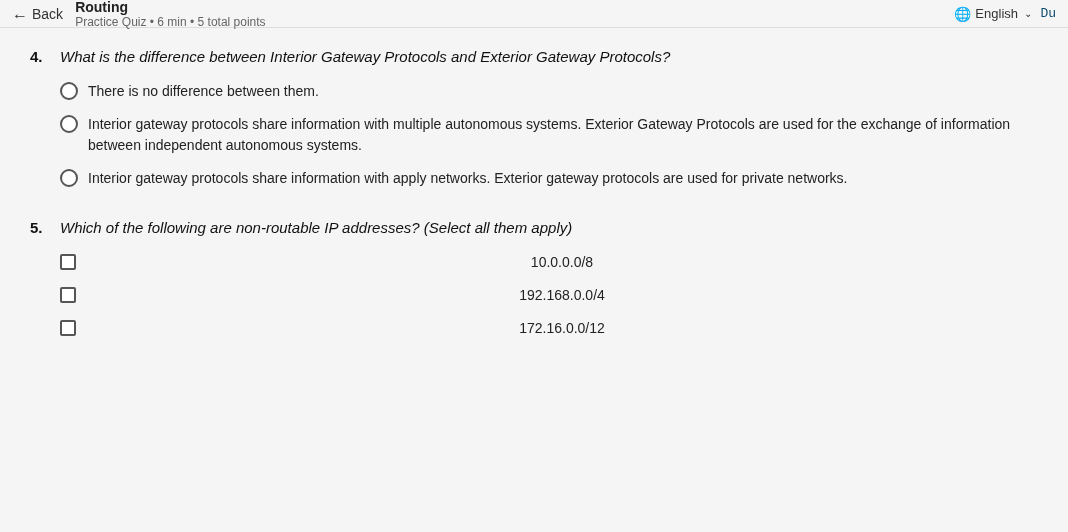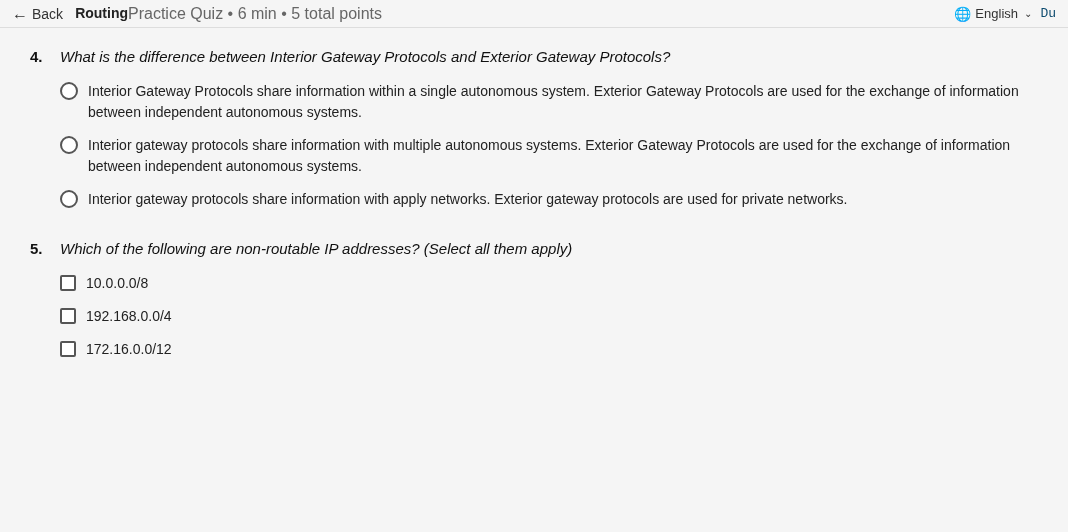--- a/index.html
+++ b/index.html
@@ -43,32 +43,32 @@
       font-weight: 500;
       text-decoration: none;
     }
 
     .back-arrow {
       font-size: 16px;
     }
 
     .header-info {
       display: flex;
-      flex-direction: row;
+      flex-direction: column;
       justify-content: space-between;
     }
 
     .header-title {
       font-size: 14px;
       font-weight: bold;
       color: #222;
     }
 
     .header-subtitle {
-      font-size: 16px;
+      font-size: 12px;
       color: #666;
     }
 
     .top-bar-right {
       display: flex;
       align-items: center;
       gap: 8px;
     }
 
     .language-selector {
@@ -146,20 +146,21 @@
       background: white;
     }
 
     .checkbox-option {
       display: flex;
       align-items: flex-start;
       gap: 10px;
       font-size: 14px;
       color: #222;
       cursor: pointer;
+      text-align: center;
     }
 
     .checkbox-square {
       width: 16px;
       height: 16px;
       border: 2px solid #555;
       border-radius: 2px;
       flex-shrink: 0;
       margin-top: 2px;
       background: white;
@@ -202,21 +203,21 @@
 <div class="main-content">
 
   <div class="question-block">
     <div class="question-header">
       <span class="question-number">4.</span>
       <span class="question-text">What is the difference between Interior Gateway Protocols and Exterior Gateway Protocols?</span>
     </div>
     <ul class="options-list">
       <li class="radio-option">
         <div class="radio-circle"></div>
-        <span class="option-text">Interior Gateway Protocols share information within a single autonomous system. Exterior Gateway Protocols are used for the exchange of information between independent autonomous systems.</span>
+        <span class="option-text">There is no difference between them.</span>
       </li>
       <li class="radio-option">
         <div class="radio-circle"></div>
         <span class="option-text">Interior gateway protocols share information with multiple autonomous systems. Exterior Gateway Protocols are used for the exchange of information between independent autonomous systems.</span>
       </li>
       <li class="radio-option">
         <div class="radio-circle"></div>
         <span class="option-text">Interior gateway protocols share information with apply networks. Exterior gateway protocols are used for private networks.</span>
       </li>
     </ul>

